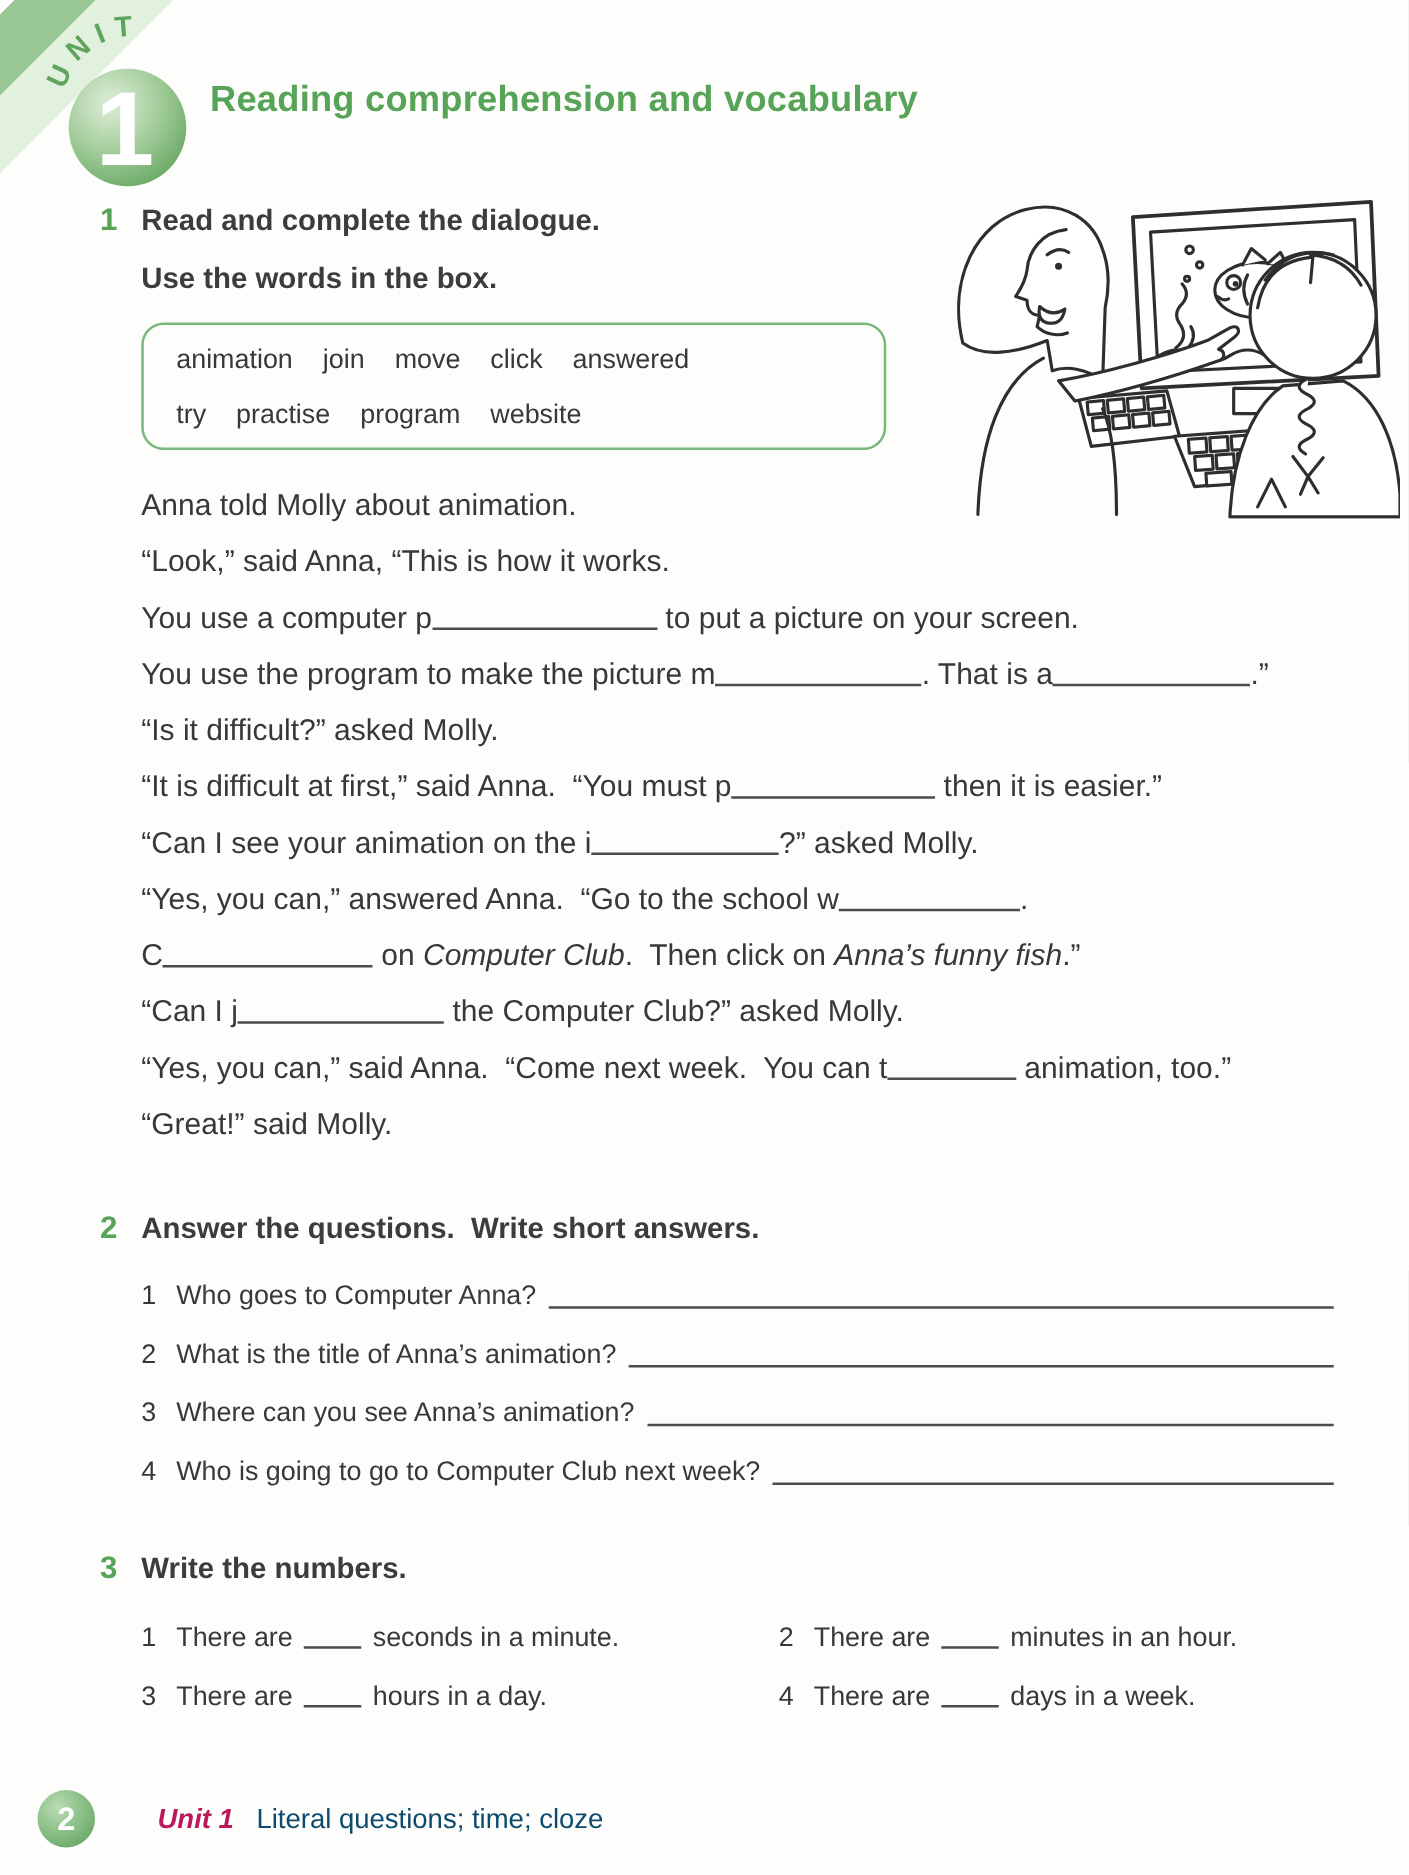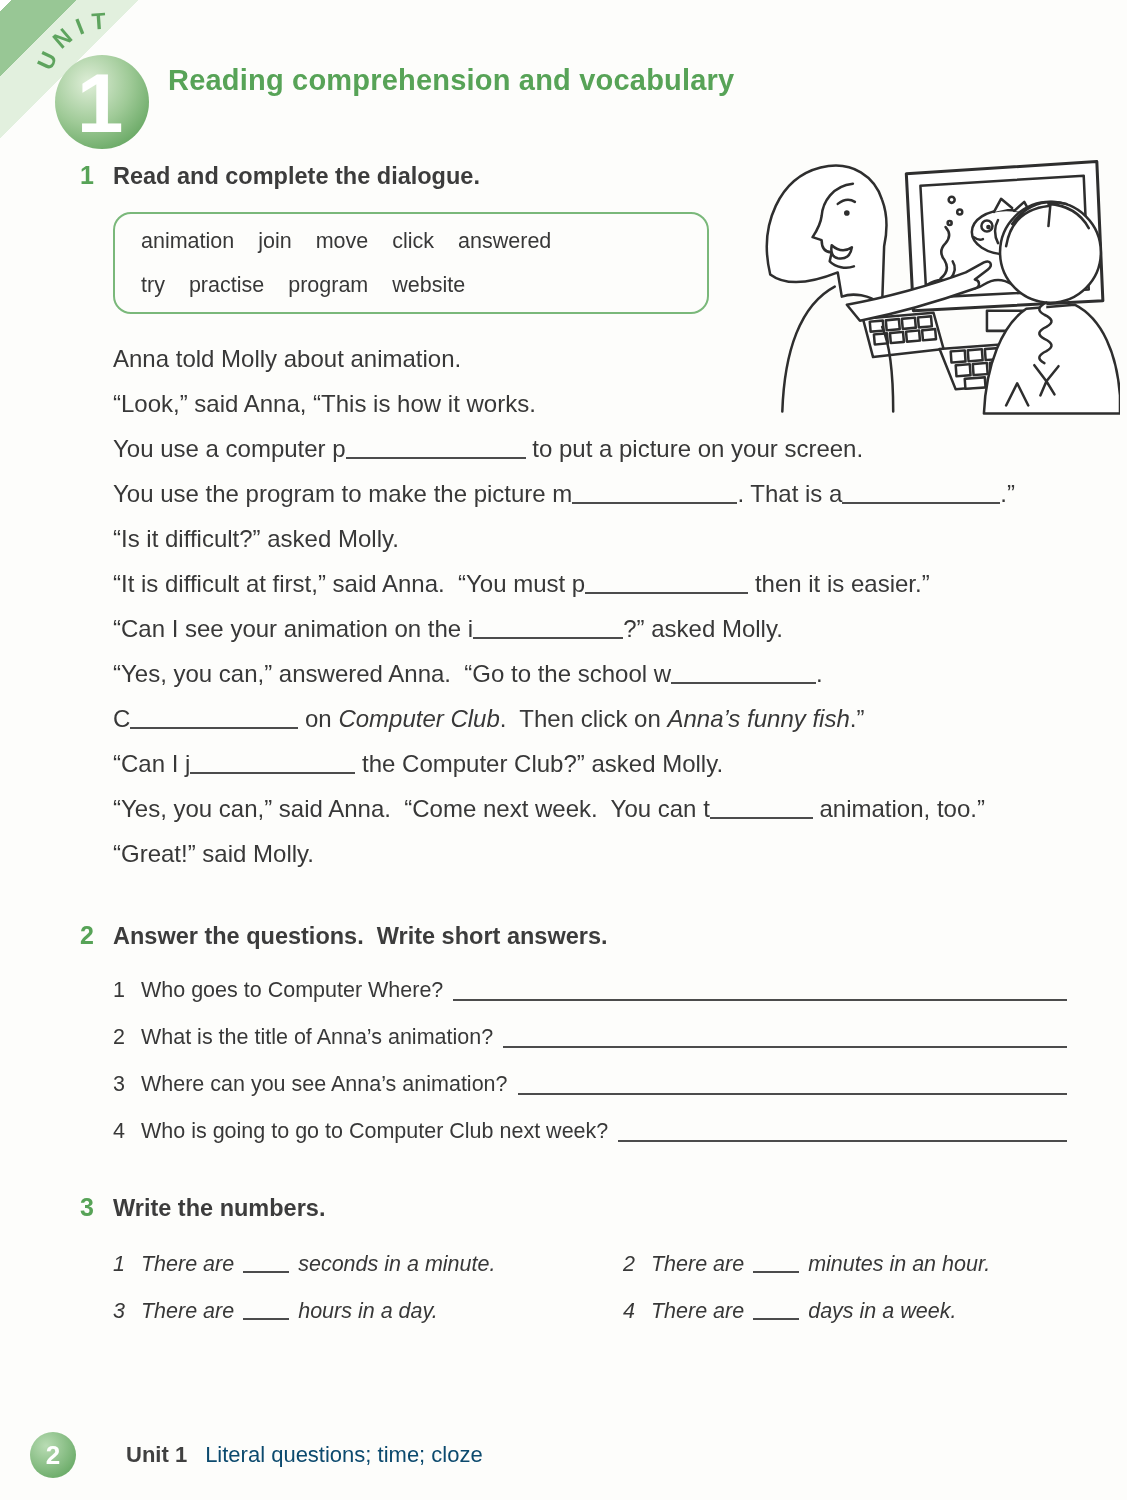--- a/index.html
+++ b/index.html
@@ -30,31 +30,31 @@
   .blank{display:inline-block;height:3px;border-bottom:2px solid #4c4c4c;transform:translateY(2px);}
   
   .ex2-head{margin-top:44px;}
   .questions{margin-top:26px;font-size:21.5px;}
   .qrow{display:flex;align-items:baseline;margin-bottom:14px;height:33px;}
   .qnum{margin-right:16px;flex:0 0 auto;}
   .qtext{white-space:pre-wrap;flex:0 0 auto;}
   .qline{flex:1 1 auto;margin-left:10px;border-bottom:2px solid #4c4c4c;height:0;transform:translateY(4px);}
   
   .ex3-head{margin-top:40px;}
-  .numbers-grid{margin-top:28px;display:grid;grid-template-columns:510px 1fr;row-gap:22px;font-size:21.5px;font-style:italic;}
+  .numbers-grid{margin-top:28px;display:grid;grid-template-columns:510px 1fr;row-gap:22px;font-size:21.5px;}
   .nrow{white-space:nowrap;}
   .nrow .qnum{display:inline-block;}
   .nblank{width:46px;margin:0 9px;}
   
   .illustration{position:absolute;left:742px;top:150px;width:378px;height:265px;}
   
   .footer{position:absolute;left:30px;top:1432px;display:flex;align-items:center;}
   .page-circle{width:46px;height:46px;border-radius:50%;background:radial-gradient(circle at 35% 30%,#b9dcb4,#6fae6c 75%);
         color:#fff;font-weight:bold;font-size:26px;display:flex;align-items:center;justify-content:center;}
-  .footer-unit{margin-left:50px;color:#404040;font-weight:bold;font-size:22px;}
+  .footer-unit{margin-left:50px;color:#be185d;font-weight:bold;font-size:22px;font-style:italic;}
   .footer-desc{margin-left:18px;color:#0c4a6e;font-size:22px;}
   svg text{font-family:"Liberation Sans",sans-serif;}
 </style>
 </head>
 <body>
 
 <div class="page">
 
   <div class="corner-stripes"></div>
 
@@ -153,20 +153,24 @@
 
     <path d="M262 252 l11 -22 11 22"></path>
   </svg>
 
   <div class="content">
 
     <div class="ex-head h-row1">
       <span class="ex-num">1</span>
       <span class="heading">Read and complete the dialogue.</span>
     </div>
+    <div class="ex-head h-row2">
+      <span class="ex-num"></span>
+      <span class="heading">Use the words in the box.</span>
+    </div>
 
     <div class="word-box">
         <div class="word-row">
           <span class="word">animation</span>
           <span class="word">join</span>
           <span class="word">move</span>
           <span class="word">click</span>
           <span class="word">answered</span>
         </div>
         <div class="word-row">
@@ -192,21 +196,21 @@
         <div class="dline"><span class="seg">“Great!” said Molly.</span></div>
       </div>
 
     <div class="ex-head ex2-head">
       <span class="ex-num">2</span>
       <span class="heading">Answer the questions.  Write short answers.</span>
     </div>
     <div class="questions">
         <div class="qrow">
           <span class="qnum">1</span>
-          <span class="qtext">Who goes to Computer Where?</span>
+          <span class="qtext">Who goes to Computer Anna?</span>
           <span class="qline"></span>
         </div>
         <div class="qrow">
           <span class="qnum">2</span>
           <span class="qtext">What is the title of Anna’s animation?</span>
           <span class="qline"></span>
         </div>
         <div class="qrow">
           <span class="qnum">3</span>
           <span class="qtext">Where can you see Anna’s animation?</span>

